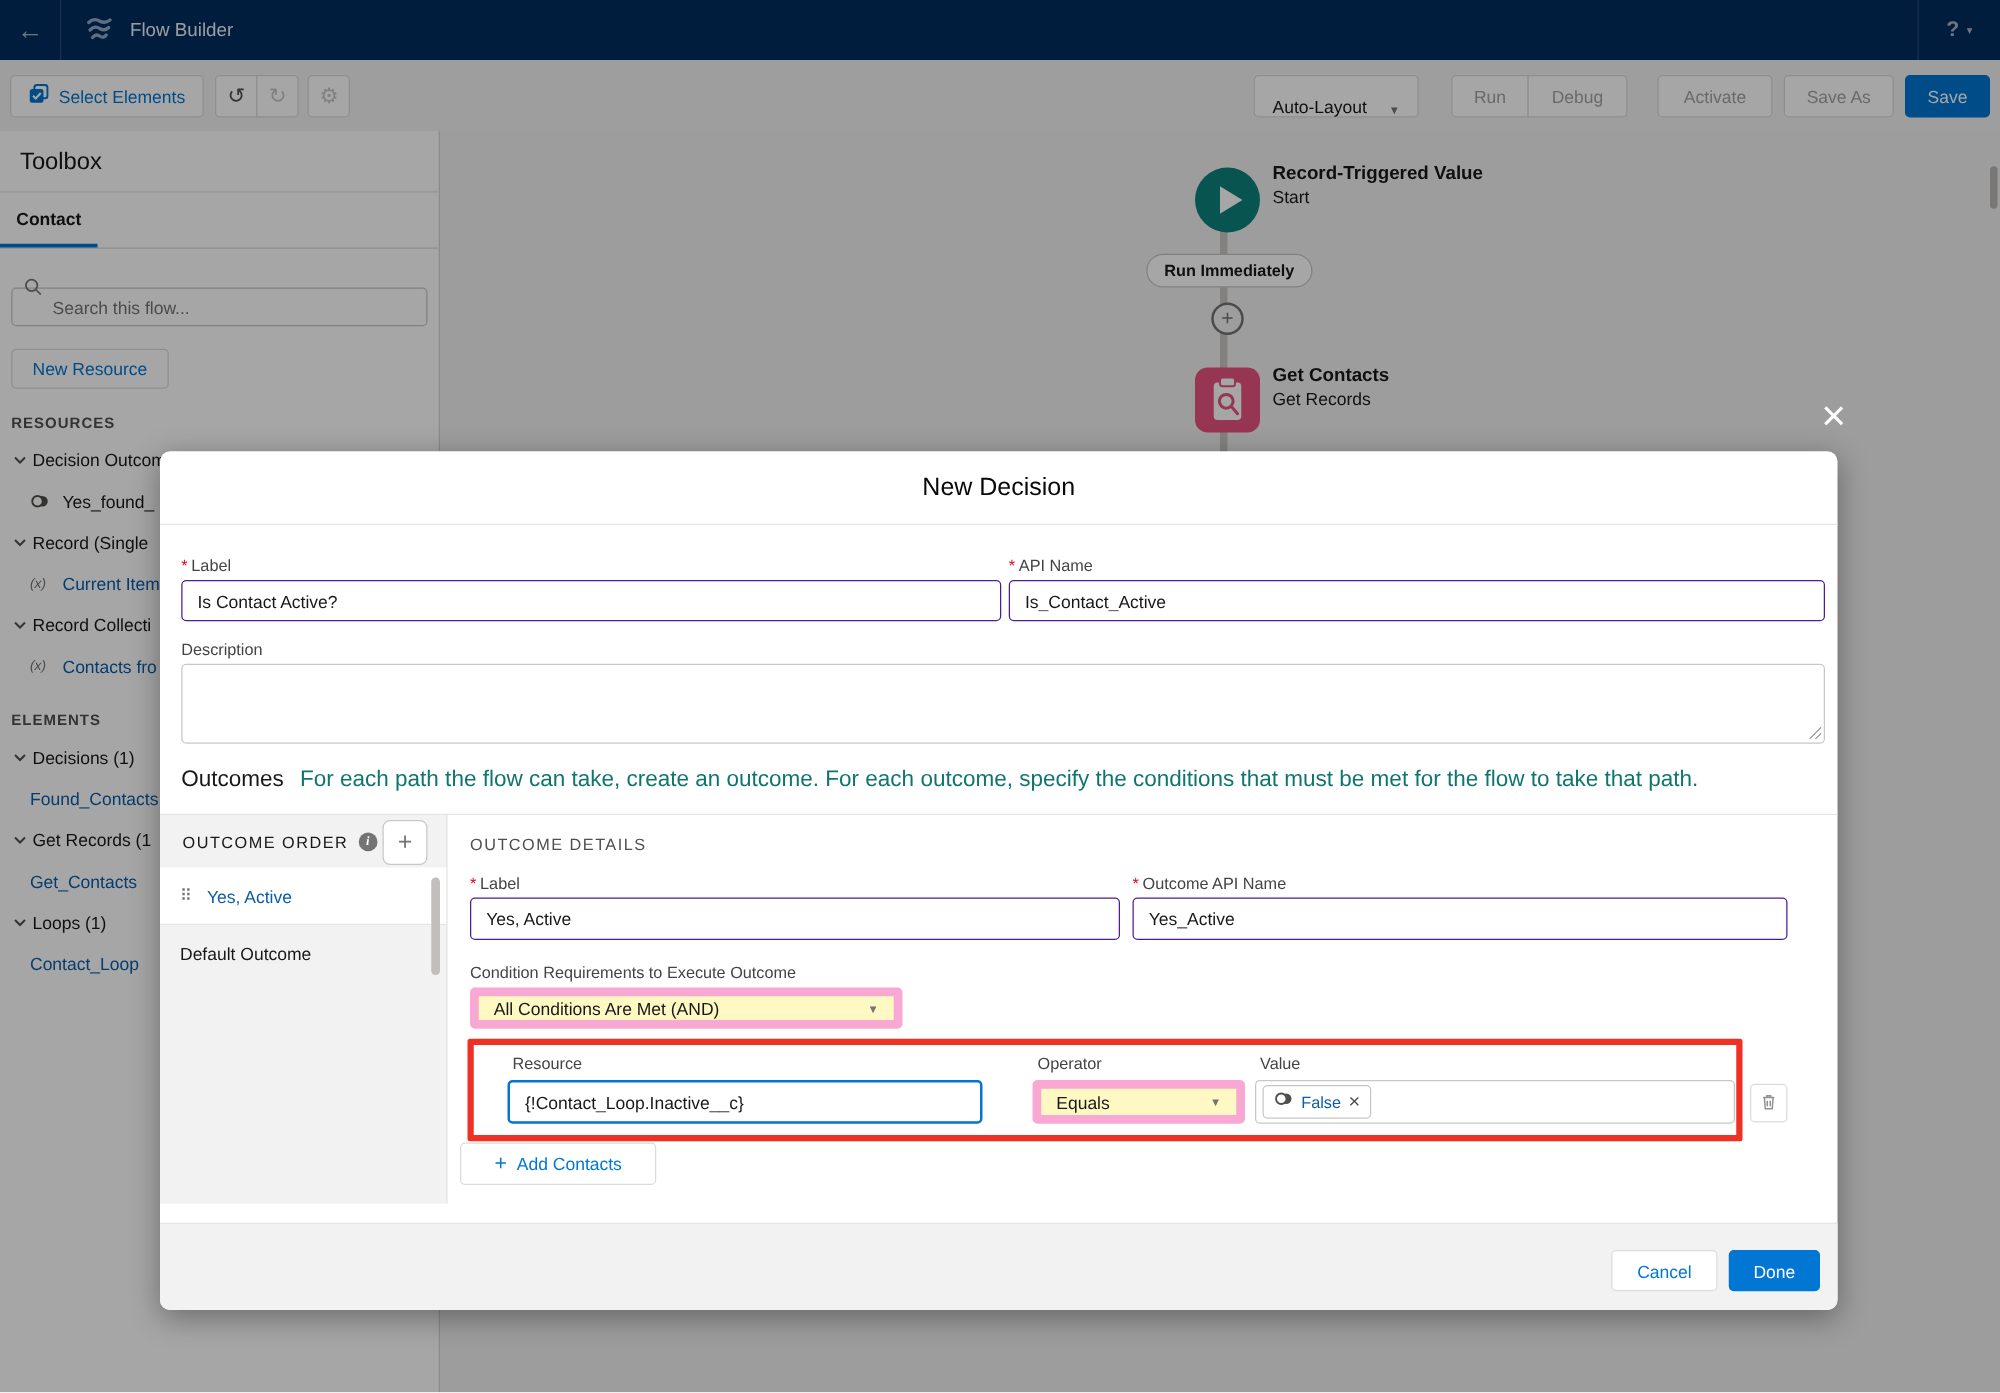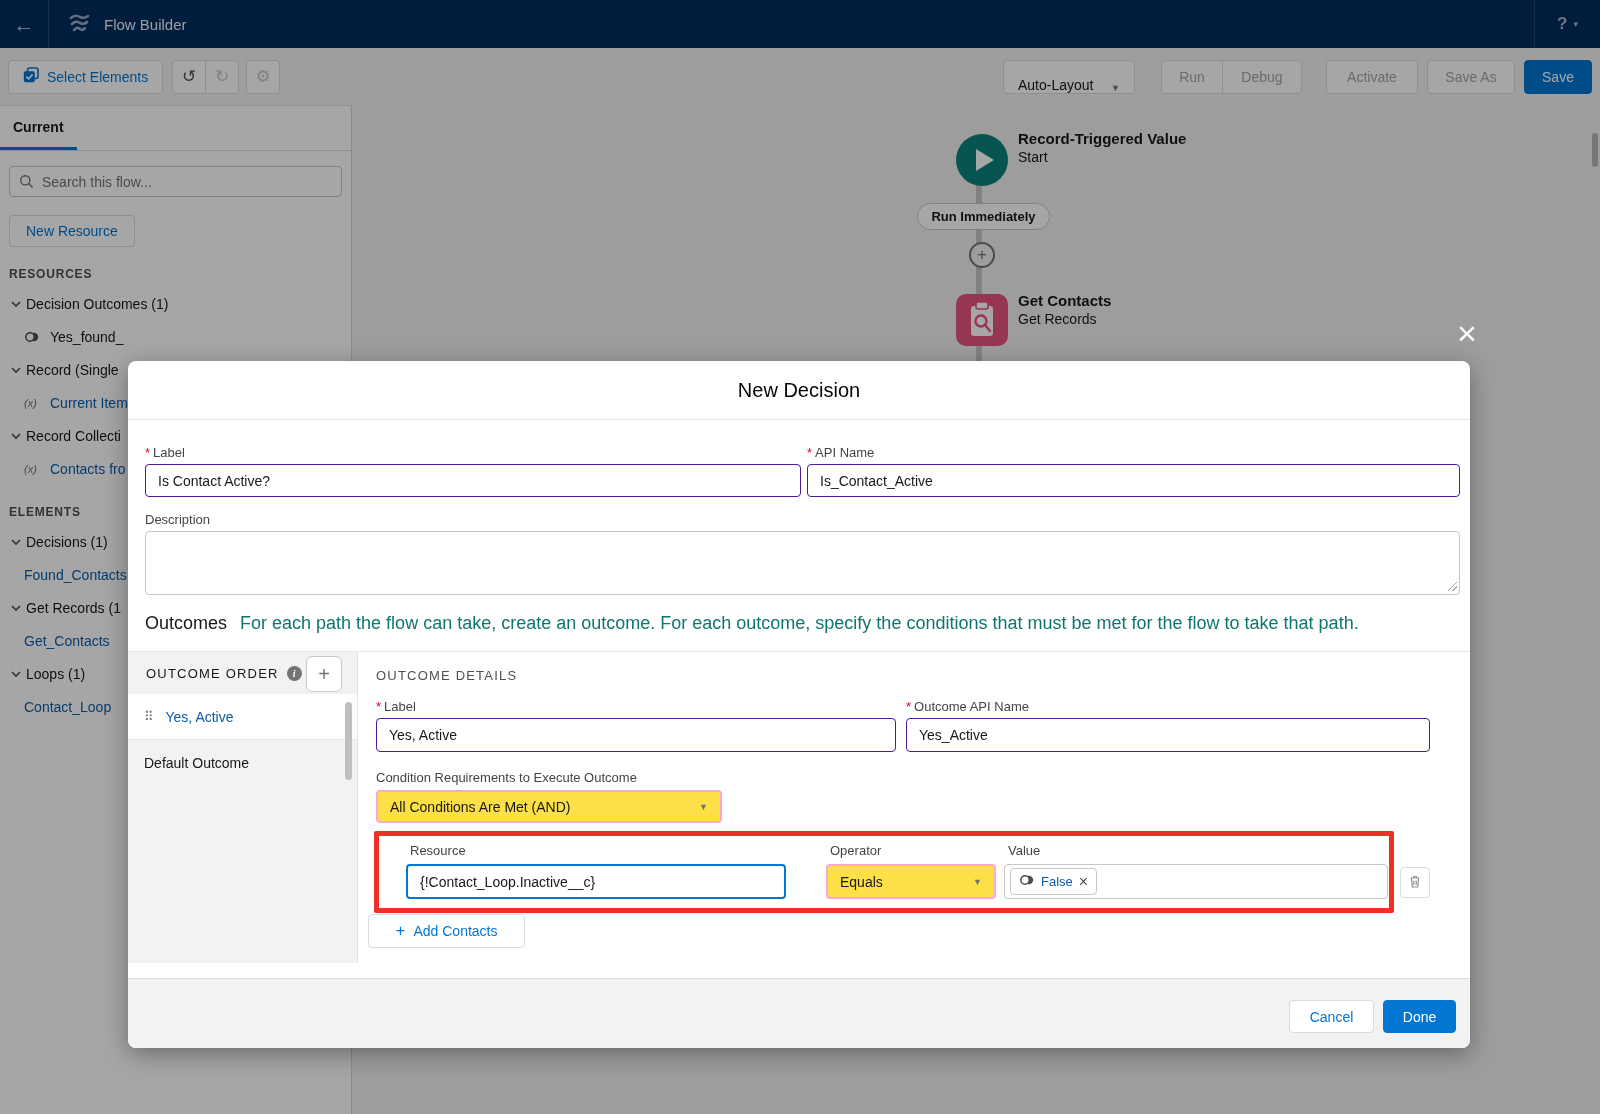--- a/index.html
+++ b/index.html
@@ -37,21 +37,21 @@
   .btn-saveas{width:88px;margin-left:9px;}
   .btn-save{width:68px;margin-left:9px;background:#0176d3;border-color:#0176d3;color:#fff;}
 
   
   .sidebar{position:absolute;left:0;top:105px;width:352px;height:1009px;background:#fff;border-right:1px solid #d8d6d4;box-sizing:border-box;z-index:1;}
   .sb-title{padding:14px 16px 12px 16px;font-size:19px;color:#181818;}
   .sb-divider{border-top:1px solid #e5e5e5;}
   .sb-tabs{height:44px;border-bottom:1px solid #dddbda;display:flex;align-items:stretch;}
   .sb-tab{padding:0 13px;display:flex;align-items:center;font-size:14px;font-weight:700;color:#181818;border-bottom:3px solid #0176d3;cursor:pointer;}
   .sb-search{position:relative;margin:15px 9px 0 9px;}
-  .sb-search input{width:100%;height:31px;box-sizing:border-box;border:1px solid #c9c7c5;border-radius:4px;padding:0 10px 0 32px;font-size:14px;font-family:"Liberation Sans",sans-serif;color:#181818;outline:none;}
+  .sb-search input{width:100%;height:31px;box-sizing:border-box;border:1px solid #c9c7c5;border-radius:4px;padding:0 10px 0 32px;font-size:14px;font-family:"Liberation Sans",sans-serif;color:#181818;outline:none;margin-top:16px;}
   .sb-search input::placeholder{color:#747474;}
   .search-icon{position:absolute;left:10px;top:8px;}
   .btn-new-resource{margin:18px 0 0 9px;padding:0 16px;height:32px;color:#0176d3;}
   .sb-section-label{margin:20px 0 6px 9px;font-size:12px;font-weight:700;letter-spacing:.8px;color:#514f4d;text-transform:uppercase;}
   .tree-row{height:33px;display:flex;align-items:center;font-size:14px;cursor:pointer;}
   .tree-row .chev{width:12px;margin-left:10px;display:flex;}
   .tree-row.group .lbl{margin-left:4px;color:#181818;}
   .tree-row.res{padding-left:24px;}
   .tree-row.res .res-icon{width:18px;display:flex;align-items:center;color:#747474;}
   .tree-row.res .lbl{margin-left:8px;}
@@ -95,21 +95,21 @@
   .order-add{position:absolute;left:178px;top:4px;width:36px;height:36px;background:#fff;border:1px solid #c9c7c5;border-radius:6px;color:#747474;font-size:20px;display:flex;align-items:center;justify-content:center;cursor:pointer;box-sizing:border-box;}
   .order-item{position:absolute;left:0;width:229px;height:46px;display:flex;align-items:center;font-size:14px;cursor:pointer;}
   .order-item.selected{top:42px;background:#fff;border-bottom:1px solid #e5e5e5;box-sizing:border-box;}
   .order-item.selected .drag{margin-left:16px;color:#747474;font-size:13px;}
   .order-item.selected .olabel{margin-left:12px;color:#0b5cab;}
   .order-item.default{top:88px;}
   .order-item.default .olabel{margin-left:16px;color:#181818;}
   .order-scroll{position:absolute;left:217px;top:50px;width:7px;height:78px;border-radius:4px;background:#c1bfbd;}
 
   .od-header{position:absolute;left:248px;top:16px;font-size:13px;letter-spacing:1.2px;color:#514f4d;text-transform:uppercase;}
-  .cond-select{position:absolute;height:33px;box-sizing:border-box;border:2px solid #f9a8d4;border-radius:4px;background:#fde047;display:flex;align-items:center;font-size:14px;color:#181818;padding:0 12px;cursor:pointer;}
+  .cond-select{position:absolute;height:33px;box-sizing:border-box;border:7px solid #f9a8d4;border-radius:4px;background:#fef9c3;display:flex;align-items:center;font-size:14px;color:#181818;padding:0 12px;cursor:pointer;}
   .cond-select .caret{margin-left:auto;}
   .red-box{position:absolute;left:246px;top:179px;width:1020px;height:82px;box-sizing:border-box;border:5px solid #ee3124;border-radius:2px;z-index:5;pointer-events:none;}
   .res-input{border:2px solid #0176d3;}
   .value-box{position:absolute;left:876px;top:212px;width:384px;height:35px;box-sizing:border-box;border:1px solid #c9c7c5;border-radius:4px;background:#fff;display:flex;align-items:center;padding:0 5px;}
   .value-pill{height:25px;border:1px solid #c9c7c5;border-radius:4px;display:flex;align-items:center;padding:0 8px;gap:6px;background:#fff;}
   .value-pill .pill-label{font-size:13px;color:#0b5cab;}
   .pill-x{color:#514f4d;font-size:16px;line-height:1;cursor:pointer;}
   .trash-btn{position:absolute;left:1272px;top:215px;width:30px;height:31px;box-sizing:border-box;border:1px solid #dddbda;border-radius:4px;background:#fff;display:flex;align-items:center;justify-content:center;cursor:pointer;}
   .add-cond{position:absolute;left:240px;top:262px;width:157px;height:34px;box-sizing:border-box;border:1px solid #dddbda;border-radius:4px;background:#fff;display:flex;align-items:center;justify-content:center;gap:8px;color:#0176d3;font-size:14px;cursor:pointer;}
   .add-plus{font-size:17px;color:#0176d3;}
@@ -181,23 +181,24 @@
       </button>
     <button class="btn btn-saveas btn-disabled">
         <span>Save As</span>
       </button>
     <button class="btn btn-save">
         <span>Save</span>
       </button>
   </div>
 
   <aside class="sidebar">
+    <div class="sb-title">Toolbox</div>
     <div class="sb-divider"></div>
     <div class="sb-tabs">
-      <div class="sb-tab">Current</div>
+      <div class="sb-tab">Contact</div>
     </div>
     <div class="sb-search">
       <span class="search-icon">
         <svg width="15" height="15" viewBox="0 0 15 15">
             <circle cx="6.3" cy="6.3" r="4.6" fill="none" stroke="#747474" stroke-width="1.4"></circle>
             <line x1="9.8" y1="9.8" x2="13.6" y2="13.6" stroke="#747474" stroke-width="1.4"></line>
           </svg>
       </span>
       <input placeholder="Search this flow..." style="">
     </div>

